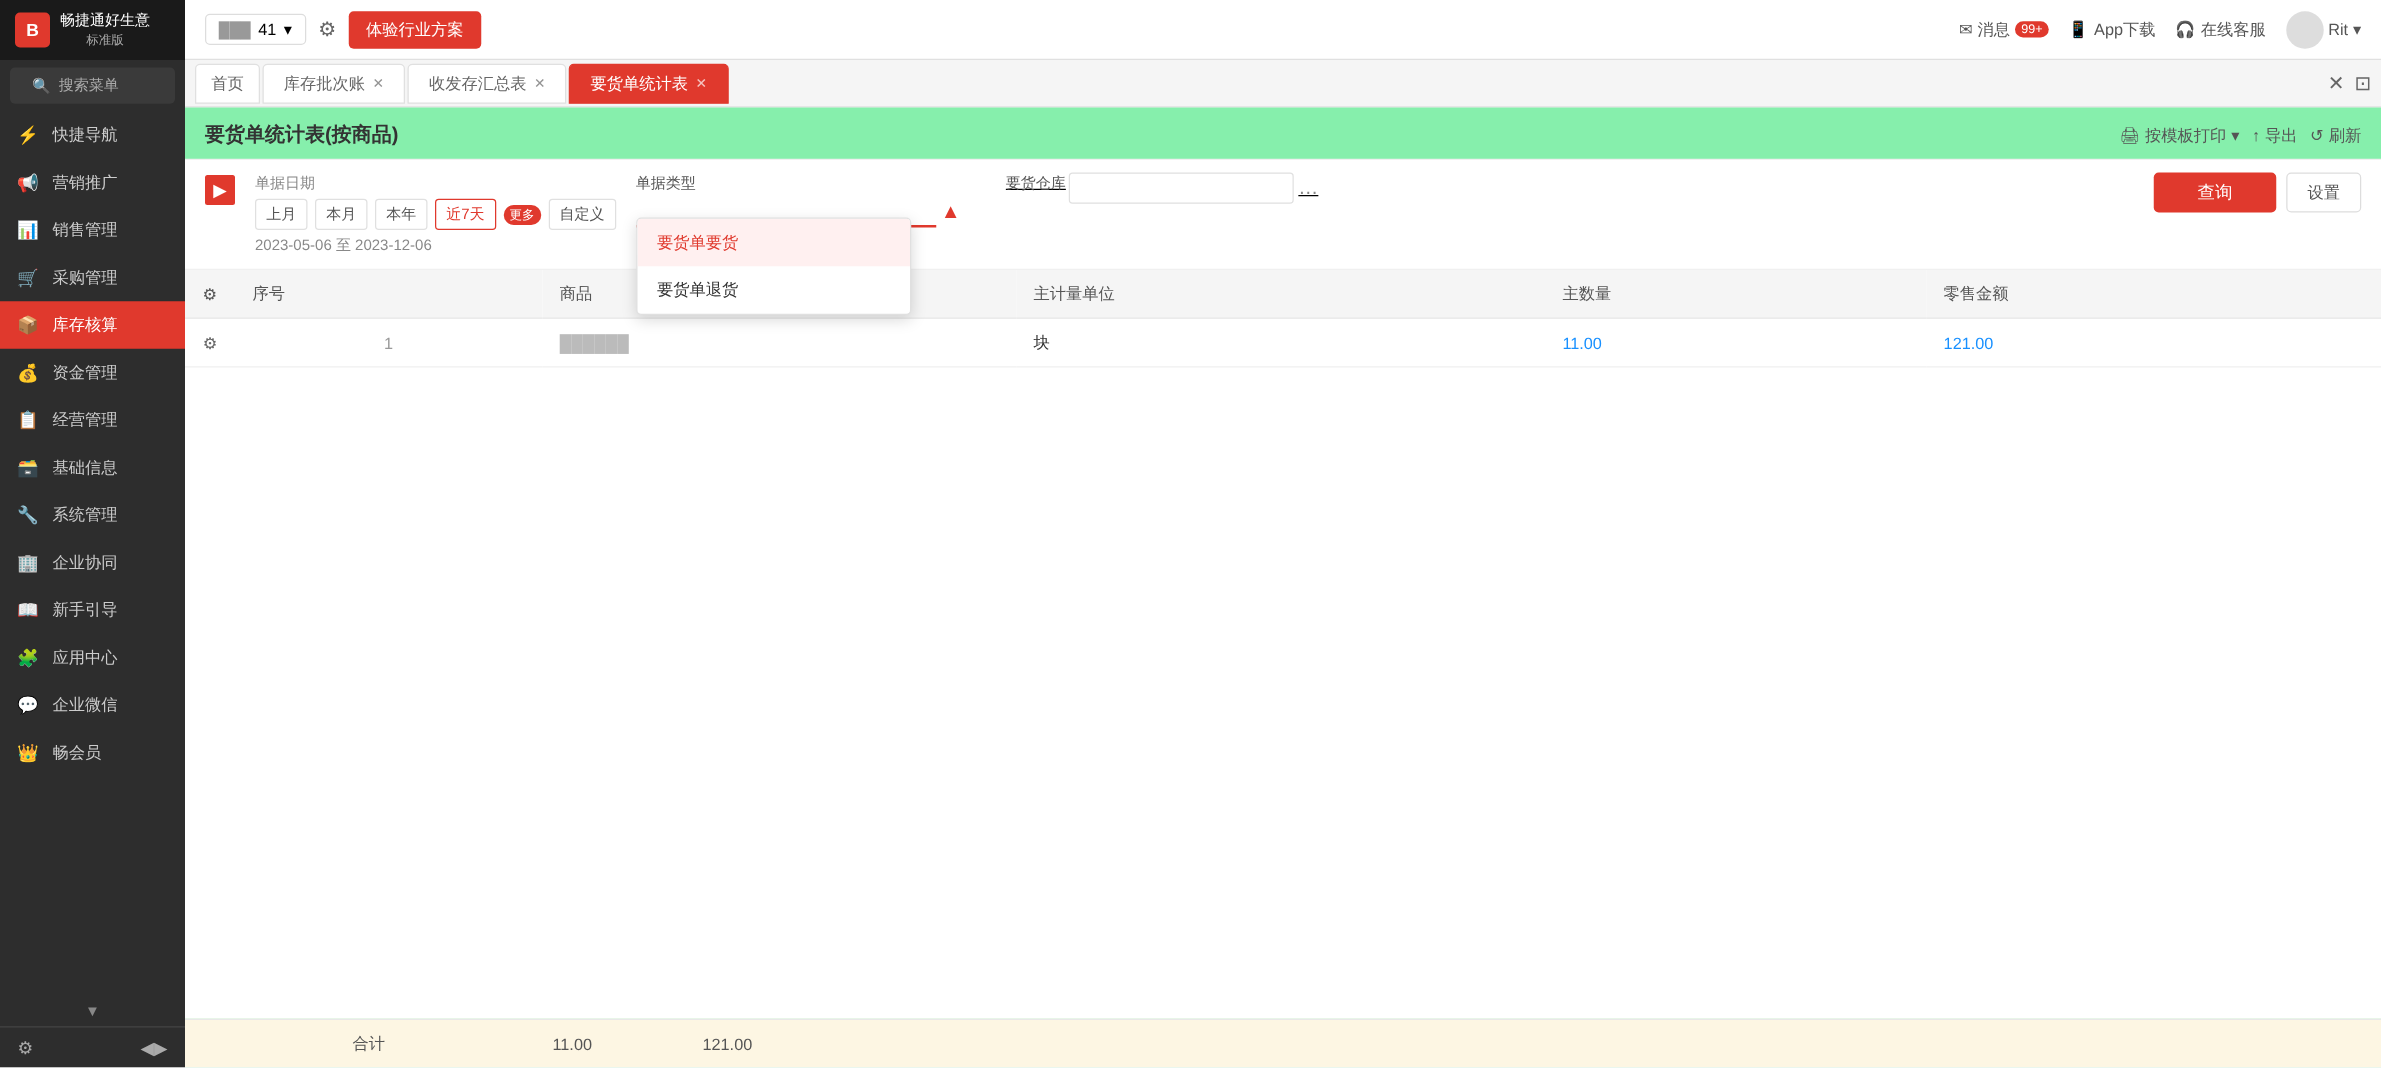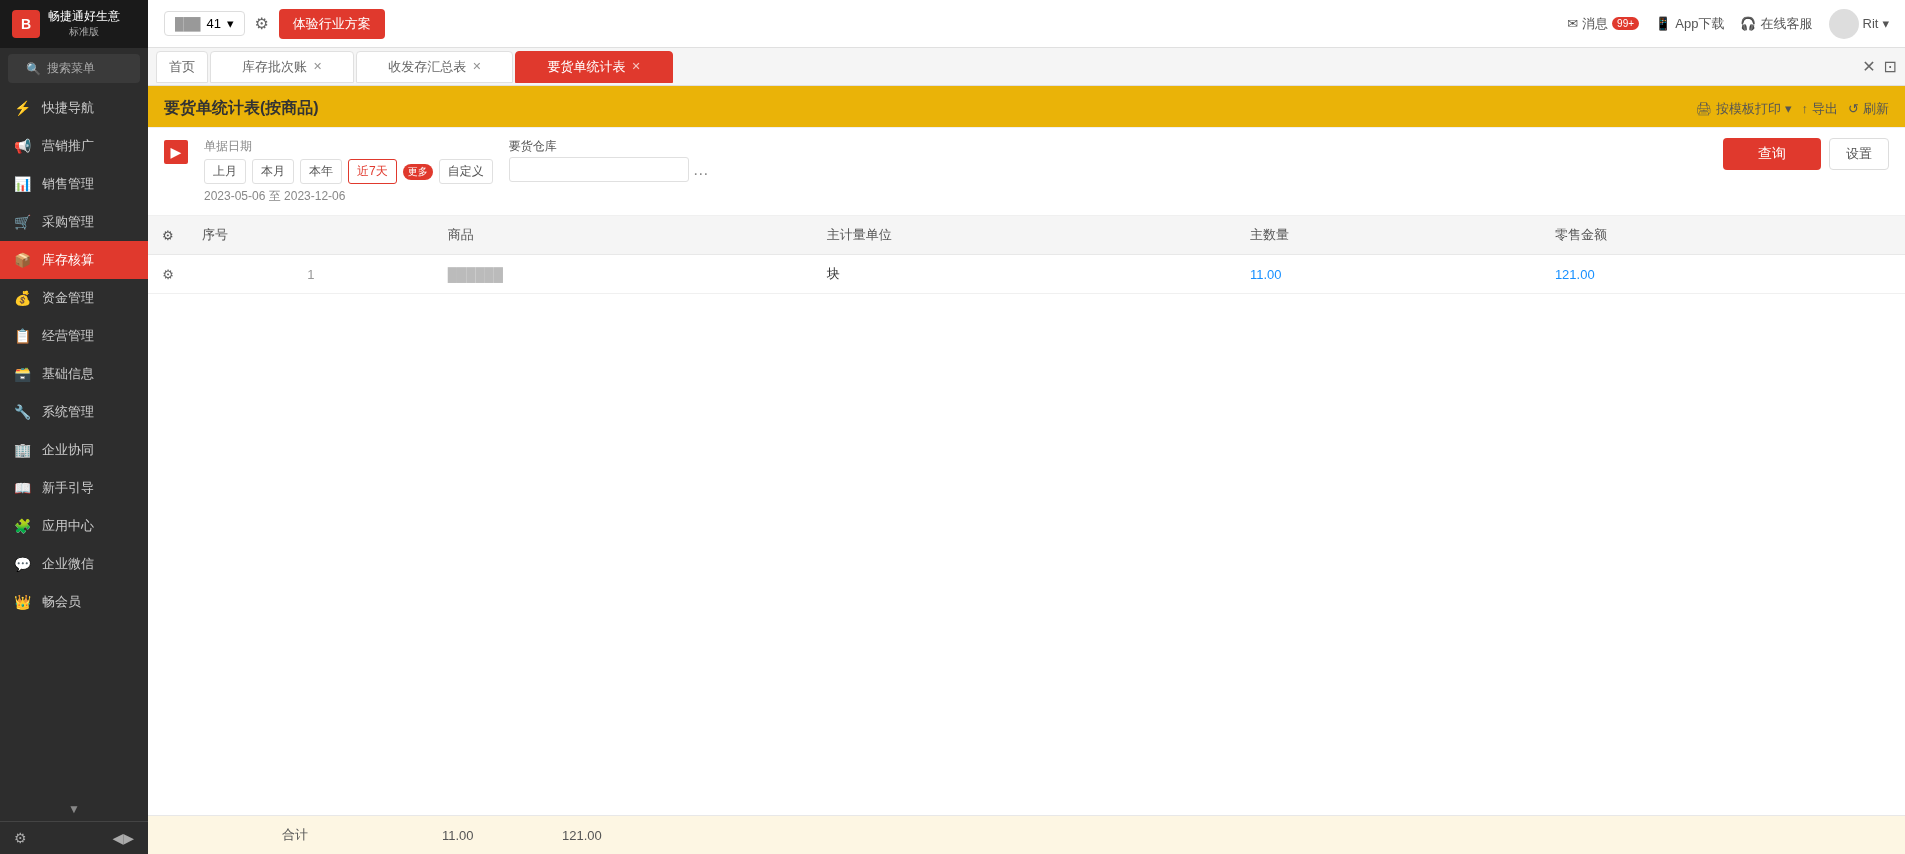--- a/index.html
+++ b/index.html
@@ -141,21 +141,21 @@
       display: flex;
       align-items: center;
       padding: 0 8px;
       height: 38px;
       border-bottom: 1px solid #e0e0e0;
       gap: 2px;
     }
     .tab {
       display: flex;
       align-items: center;
-      padding: 6px 31px;
+      padding: 6px 16px;
       background: #fff;
       border: 1px solid #e0e0e0;
       border-radius: 4px 4px 0 0;
       font-size: 13px;
       cursor: pointer;
       color: #666;
       gap: 6px;
     }
     .tab.active {
       background: #e0392d;
@@ -164,21 +164,21 @@
     }
     .tab-close { font-size: 11px; opacity: 0.7; }
     .tab-home { padding: 6px 12px; }
 
     .tabs-right { margin-left: auto; display: flex; align-items: center; gap: 8px; }
     .tab-icon-btn { cursor: pointer; color: #666; font-size: 16px; }
 
     
     .page-content {
       flex: 1;
-      background: #eab308;
+      background: #86efac;
       overflow: hidden;
       display: flex;
       flex-direction: column;
       position: relative;
       justify-content: space-between;
     }
 
     
     .page-header {
       display: flex;
@@ -252,21 +252,21 @@
       border: none;
       border-bottom: 2px solid #e0392d;
       outline: none;
       padding: 4px 6px;
       font-size: 13px;
       width: 240px;
       color: #333;
     }
     .filter-type-clear { cursor: pointer; color: #e0392d; font-size: 16px; }
 
-    .filter-warehouse-group { display: flex; flex-direction: column; gap: 2px; }
+    .filter-warehouse-group { display: flex; flex-direction: row; gap: 2px; text-decoration: underline; }
     .filter-warehouse-label { font-size: 12px; color: #555; }
     .filter-warehouse-row { display: flex; align-items: center; gap: 4px; }
     .filter-warehouse-input {
       border: 1px solid #e0e0e0;
       border-radius: 3px;
       padding: 4px 8px;
       font-size: 13px;
       width: 180px;
       color: #333;
     }
@@ -529,20 +529,36 @@
           <button class="date-btn">上月</button>
           <button class="date-btn">本月</button>
           <button class="date-btn">本年</button>
           <button class="date-btn active">近7天</button>
           <span class="date-badge">更多</span>
           <button class="date-btn">自定义</button>
         </div>
         <div class="date-range">2023-05-06 至 2023-12-06</div>
       </div>
 
+      <div class="filter-type-group dropdown-container">
+        <div class="filter-type-label">单据类型</div>
+        <div class="filter-type-input-row">
+          <input class="filter-type-input" type="text" value="" style="">
+          <span class="filter-type-clear">▲</span>
+        </div>
+
+        <div class="dropdown-list">
+          <div class="dropdown-item selected">
+            <span>要货单要货</span>
+          </div>
+          <div class="dropdown-item">
+            <span>要货单退货</span>
+          </div>
+        </div>
+      </div>
 
       <div class="filter-warehouse-group">
         <div class="filter-warehouse-label">要货仓库</div>
         <div class="filter-warehouse-row">
           <input class="filter-warehouse-input" type="text" value="" style="">
           <span class="filter-warehouse-more">…</span>
         </div>
       </div>
 
       <div class="filter-actions">

